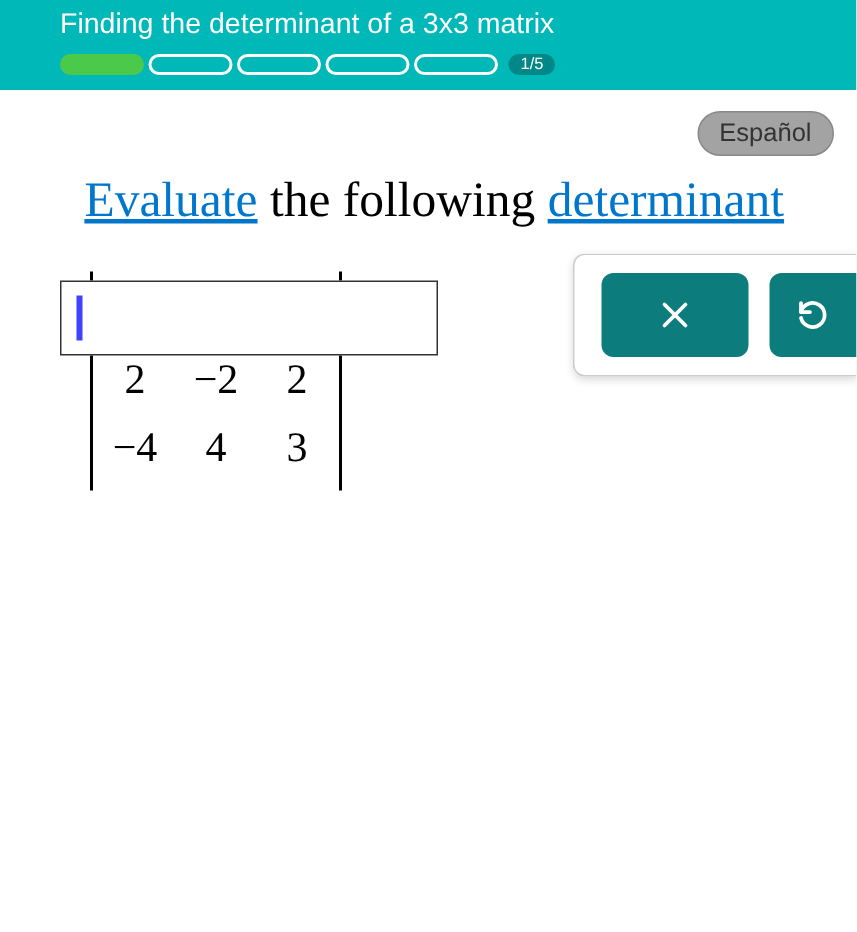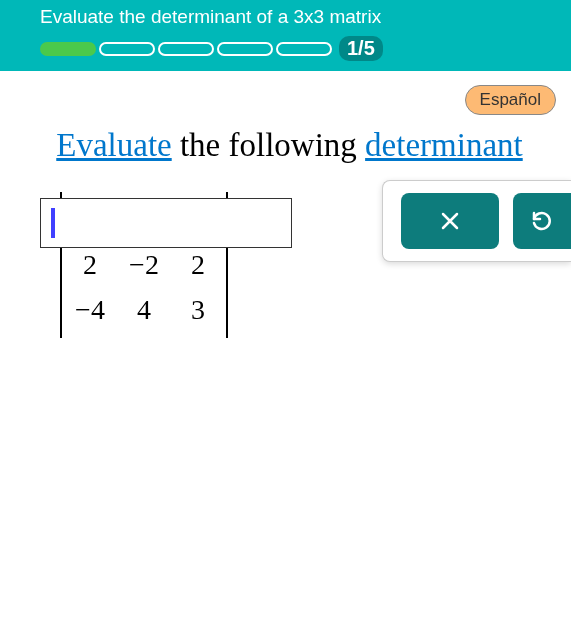--- a/index.html
+++ b/index.html
@@ -39,41 +39,40 @@
       border-radius: 8px;
       background: transparent;
     }
     .progress-seg.filled {
       background: #4bc94b;
       border-color: #4bc94b;
     }
     .progress-label {
       background: #008888;
       color: #fff;
-      font-size: 20px;
+      font-size: 11px;
       border-radius: 10px;
       padding: 1px 8px;
       margin-left: 4px;
-      font-weight: bold;
     }
     .content {
       background: #fff;
       position: relative;
       padding-top: 12px;
     }
     .lang-btn {
       position: absolute;
       right: 15px;
       top: 14px;
       border: 1.5px solid #888;
       border-radius: 18px;
       padding: 4px 14px;
       font-size: 17px;
       color: #333;
-      background: #fdba74;
+      background: #a3a3a3;
       cursor: pointer;
     }
     .question {
       font-size: 33px;
       padding-left: 8px;
       margin-top: 44px;
       white-space: nowrap;
       font-family: Georgia, serif;
       text-align: center;
     }
@@ -168,21 +167,21 @@
       left: -8px;
       top: 76px;
       width: 24px;
       height: 24px;
     }
   </style>
 </head>
 <body>
 
 <div class="header">
-  <div class="title">Evaluate the determinant of a 3x3 matrix</div>
+  <div class="title">Finding the determinant of a 3x3 matrix</div>
   <div class="progress-row">
     <div class="progress-seg filled"></div>
     <div class="progress-seg"></div>
     <div class="progress-seg"></div>
     <div class="progress-seg"></div>
     <div class="progress-seg"></div>
     <div class="progress-label">1/5</div>
   </div>
 </div>
 

